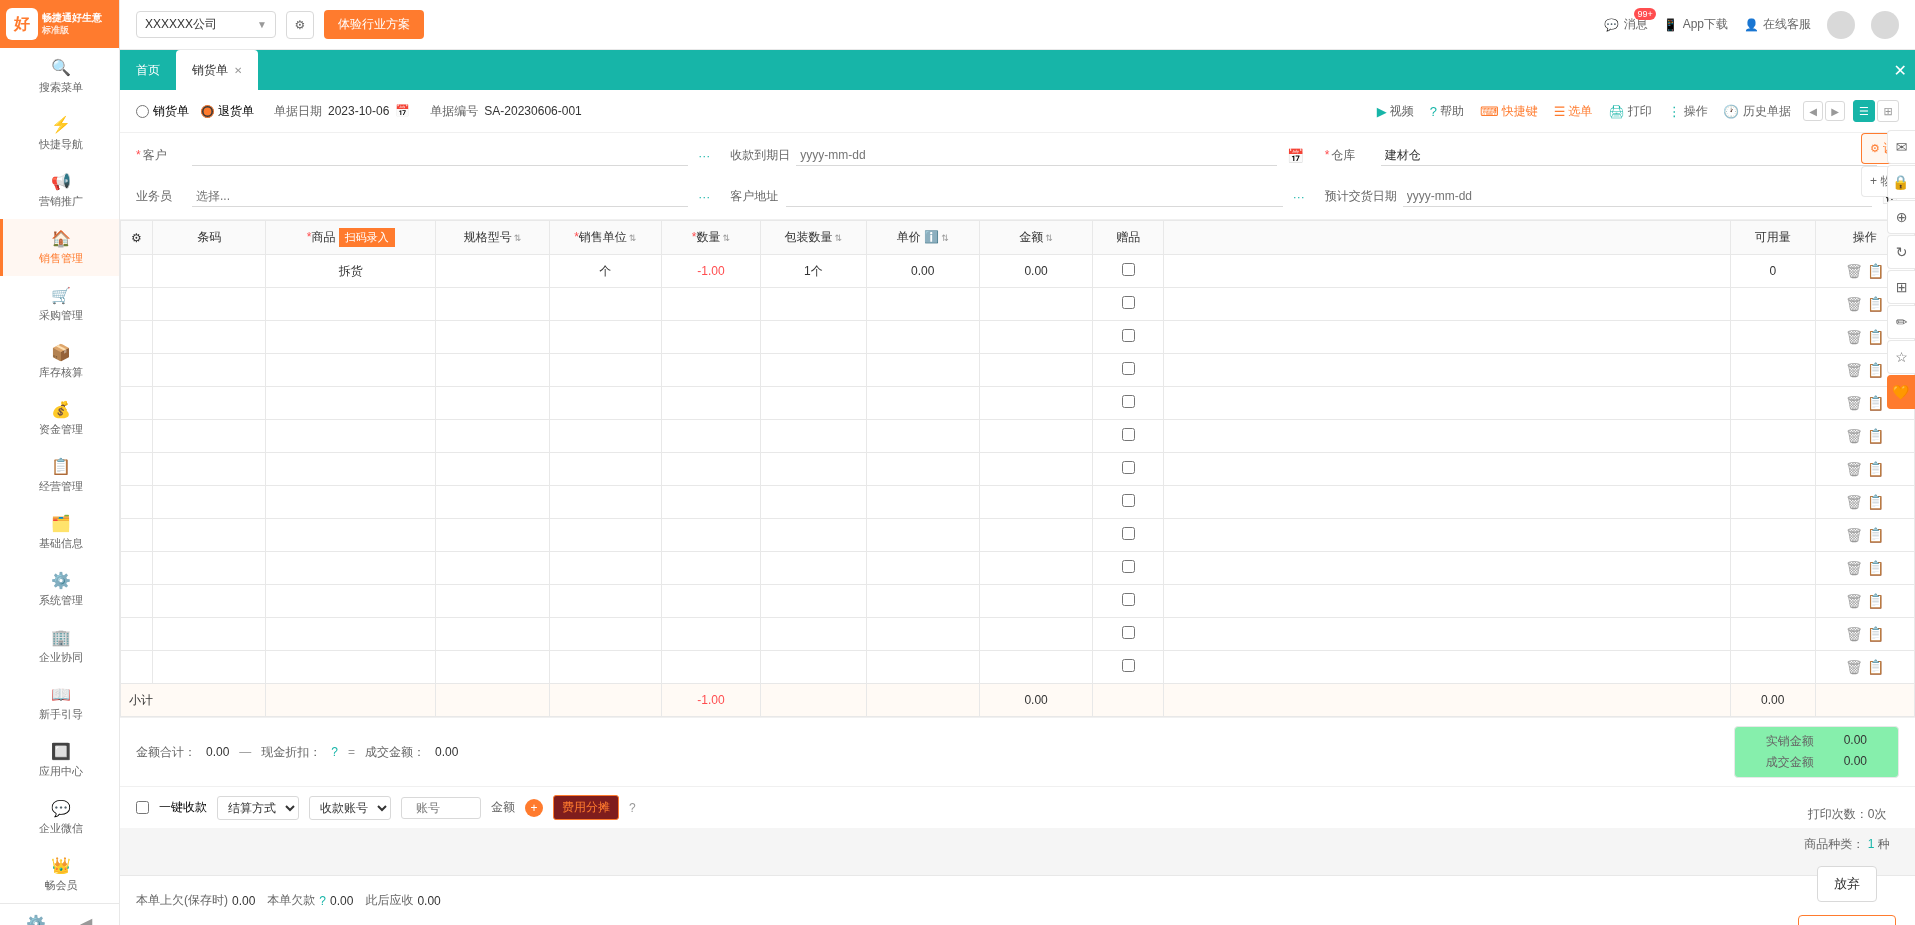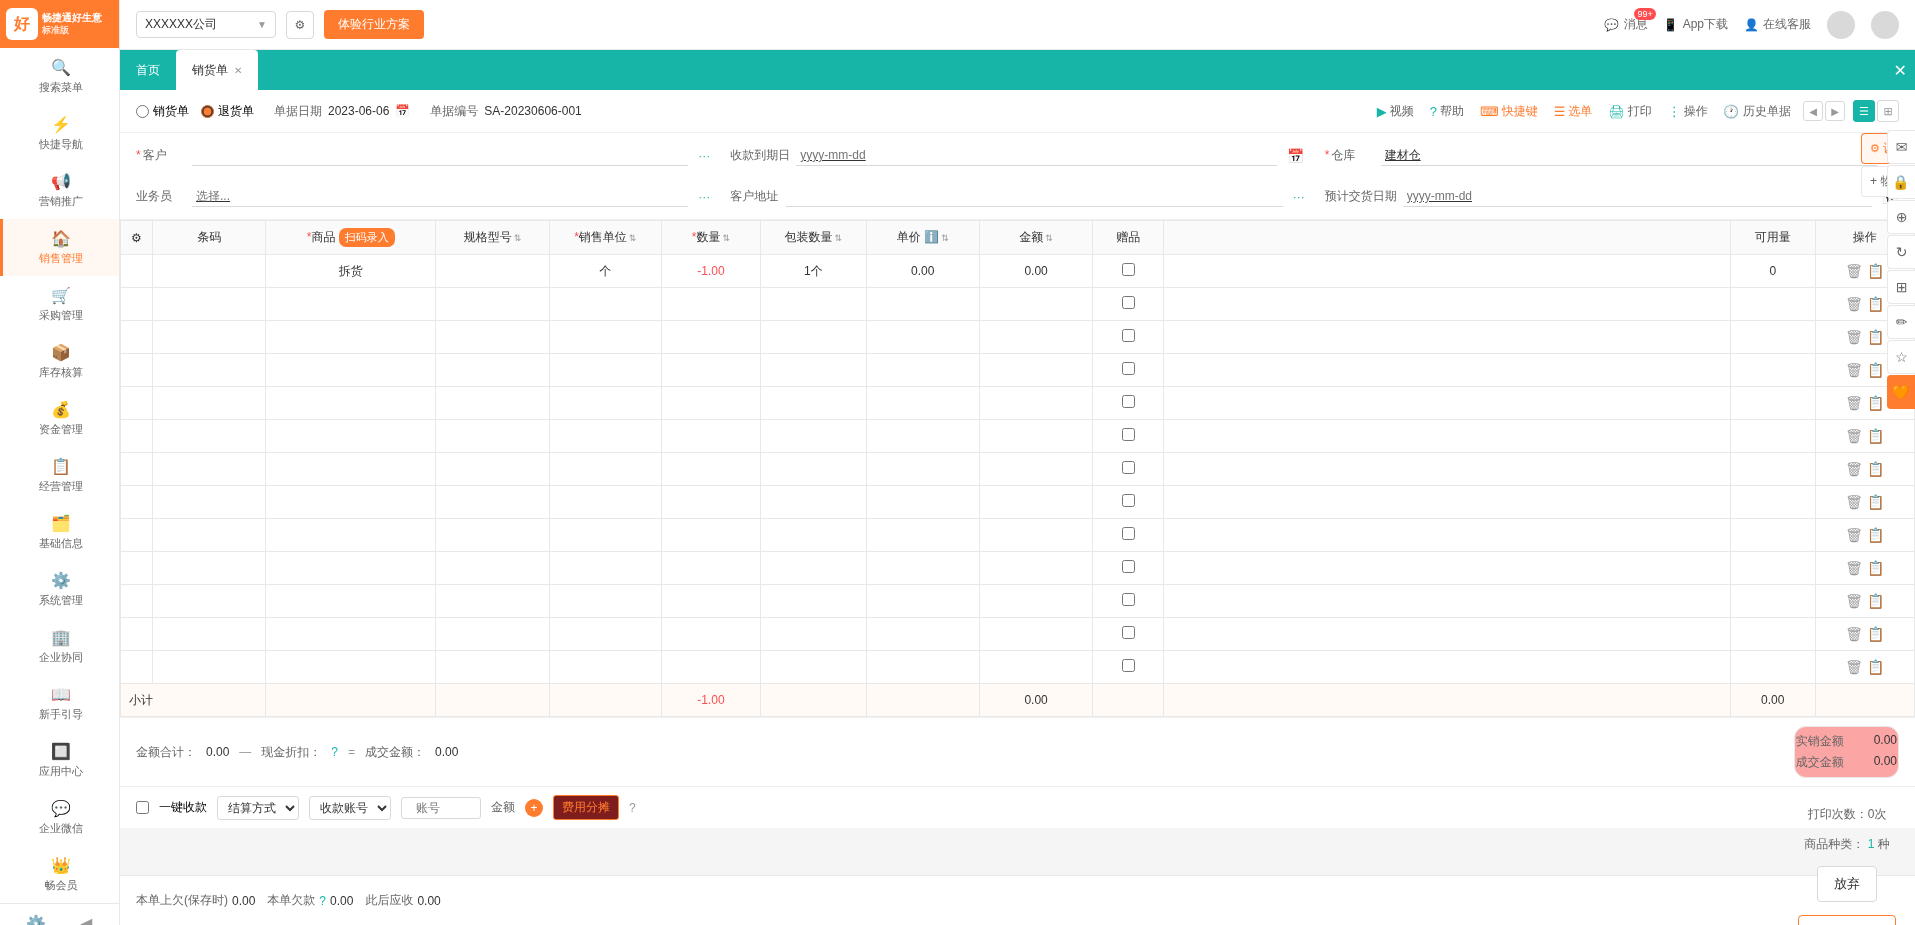--- a/index.html
+++ b/index.html
@@ -126,21 +126,21 @@
       display: flex; align-items: center; gap: 6px;
     }
     .field-label {
       color: #666; white-space: nowrap; min-width: 50px;
     }
     .field-label.required::before {
       content: '*'; color: #ff4d4f; margin-right: 2px;
     }
     .field-input {
       flex: 1; border: none; border-bottom: 1px solid #d9d9d9; outline: none;
-      padding: 3px 4px; color: #333; background: transparent; font-size: 12px; text-decoration: underline;
+      padding: 3px 4px; color: #333; background: transparent; font-size: 12px;
     }
     .field-dots { color: #17b5a8; cursor: pointer; margin-left: 4px; }
     .field-calendar { color: #17b5a8; cursor: pointer; font-size: 14px; margin-left: 4px; }
 
     
     .remark-row {
       padding: 6px 16px; background: #fff; display: flex; align-items: center; gap: 8px;
       border-bottom: 1px solid #f0f0f0;
     }
 
@@ -149,21 +149,21 @@
     .data-table { width: 100%; border-collapse: collapse; }
     .data-table th {
       background: #fafafa; border: 1px solid #e8e8e8; padding: 7px 8px;
       color: #333; font-weight: 500; text-align: center; white-space: nowrap;
     }
     .data-table td {
       border: 1px solid #e8e8e8; padding: 6px 8px; text-align: center;
       color: #333; height: 33px;
     }
     .scan-btn {
-      background: #ff7b2e; color: #fff; border: none; border-radius: 7px;
+      background: #ff7b2e; color: #fff; border: none; border-radius: 0;
       padding: 2px 6px; cursor: pointer; font-size: 11px;
     }
     .subtotal-row { background: #fffaf5; font-weight: 500; }
     .subtotal-row td { color: #ff4d4f; border-color: #e8e8e8; }
     .subtotal-row td.black { color: #333; }
     .action-icons { display: flex; gap: 4px; justify-content: center; align-items: center; }
     .action-icon { color: #999; cursor: pointer; font-size: 14px; }
 
     
     .bottom-summary {
@@ -375,21 +375,21 @@
           <input type="radio" name="orderType" style="">
           <span>销货单</span>
         </label>
         <label class="radio-item">
           <input type="radio" name="orderType" checked="" style="">
           <span>退货单</span>
         </label>
       </div>
       <div class="form-date-group">
         <span class="form-label">单据日期</span>
-        <span class="form-value">2023-06-06</span>
+        <span class="form-value">2023-10-06</span>
         <span class="date-icon">📅</span>
       </div>
       <div class="form-date-group">
         <span class="form-label">单据编号</span>
         <span class="form-value">SA-20230606-001</span>
       </div>
 
       <div class="header-toolbar">
         <div class="toolbar-btn">
           <span class="btn-icon">▶</span>
@@ -778,21 +778,21 @@
     <div class="bottom-summary">
       <span class="summary-label">金额合计：</span>
       <span class="summary-value">0.00</span>
       <span class="summary-dash">—</span>
       <span class="summary-label">现金折扣：</span>
       <span style="color:#17b5a8; cursor:pointer;">?</span>
       <span class="summary-eq">=</span>
       <span class="summary-result-label">成交金额：</span>
       <span class="summary-result-value">0.00</span>
 
-      <div style="margin-left:auto; background:#fca5a5; border:1px solid #e8e8e8; border-radius:12px; padding:6px 1px;">
+      <div style="margin-left:auto; background:#86efac; border:1px solid #e8e8e8; border-radius:4px; padding:6px 31px;">
         <div style="display:flex; justify-content:space-between; gap:30px; margin-bottom:4px;">
           <span style="color:#666;">实销金额</span>
           <span style="color:#333; font-weight:500;">0.00</span>
         </div>
         <div style="display:flex; justify-content:space-between; gap:30px;">
           <span style="color:#666;">成交金额</span>
           <span style="color:#333; font-weight:500;">0.00</span>
         </div>
       </div>
     </div>

